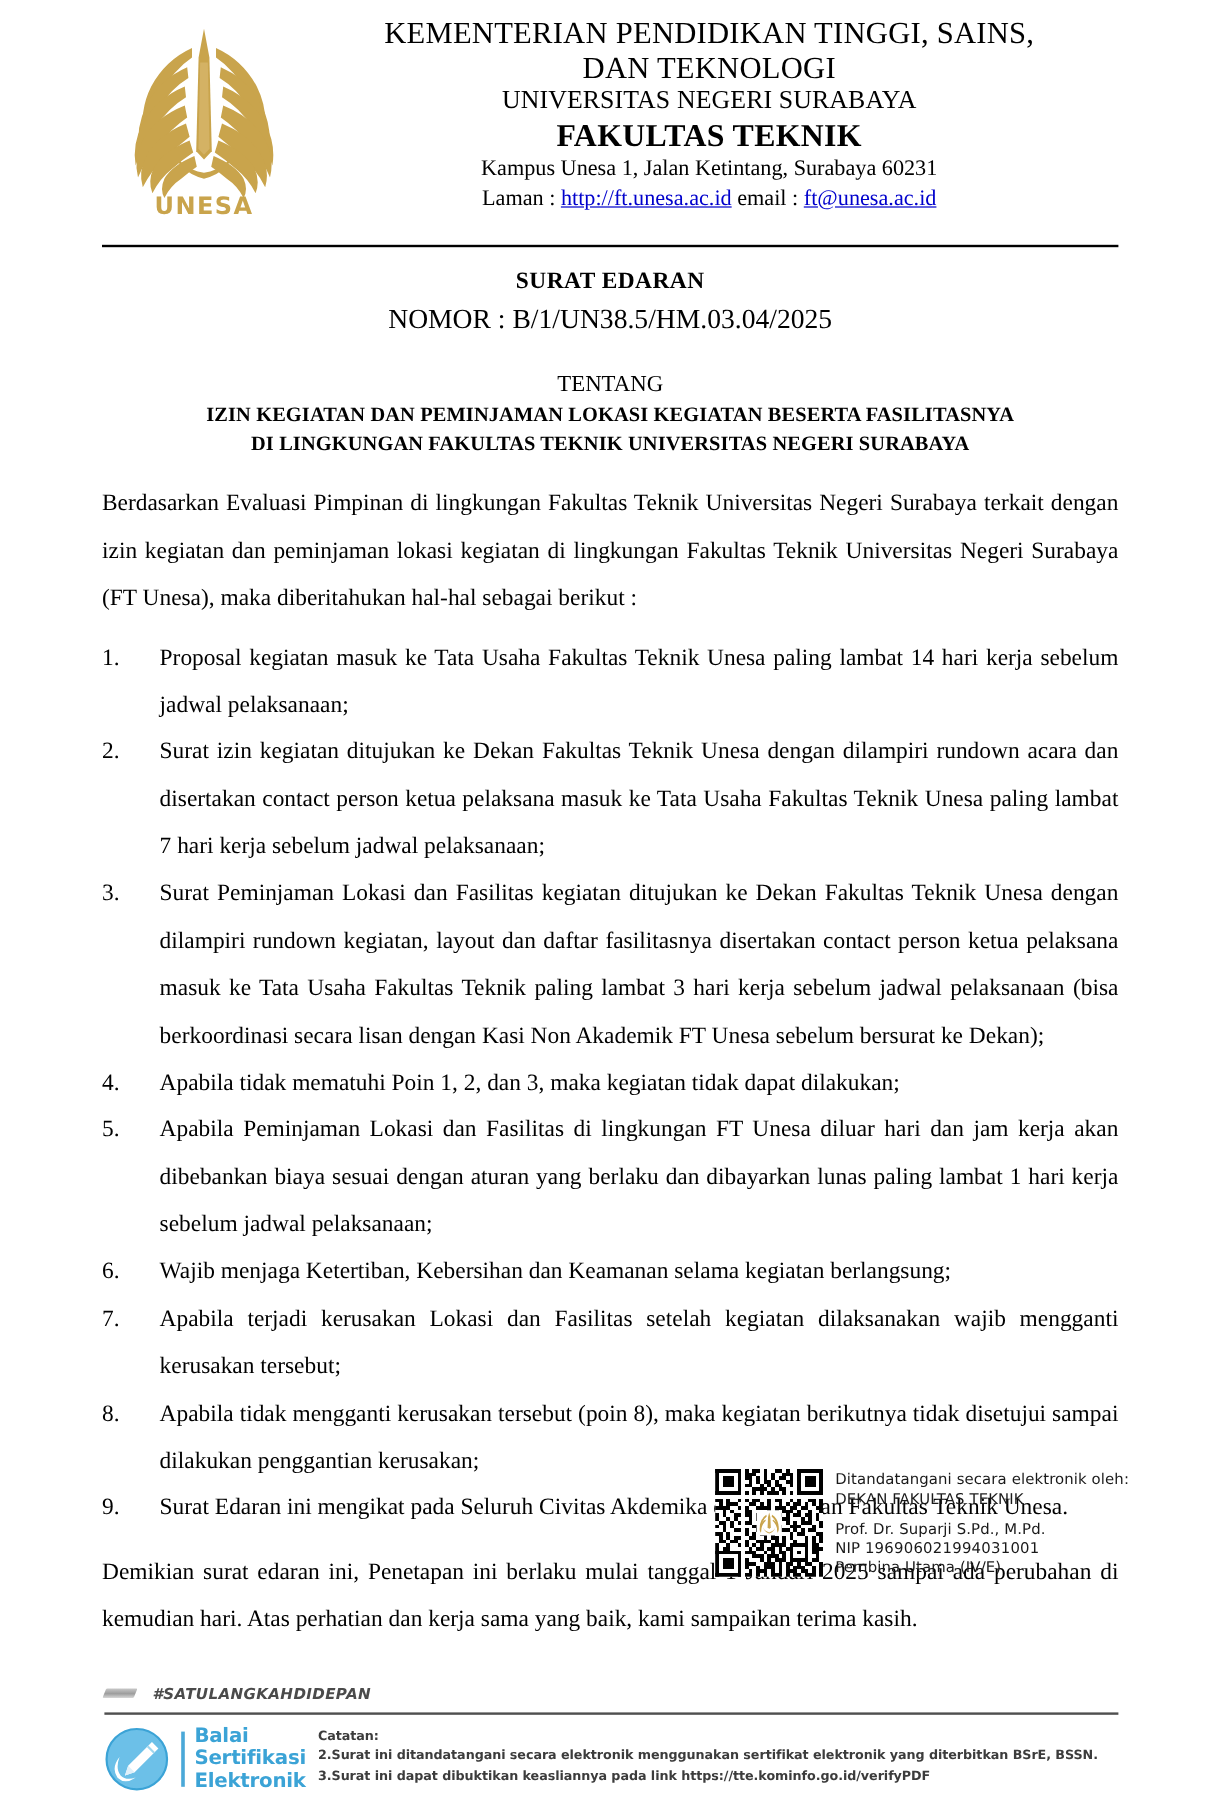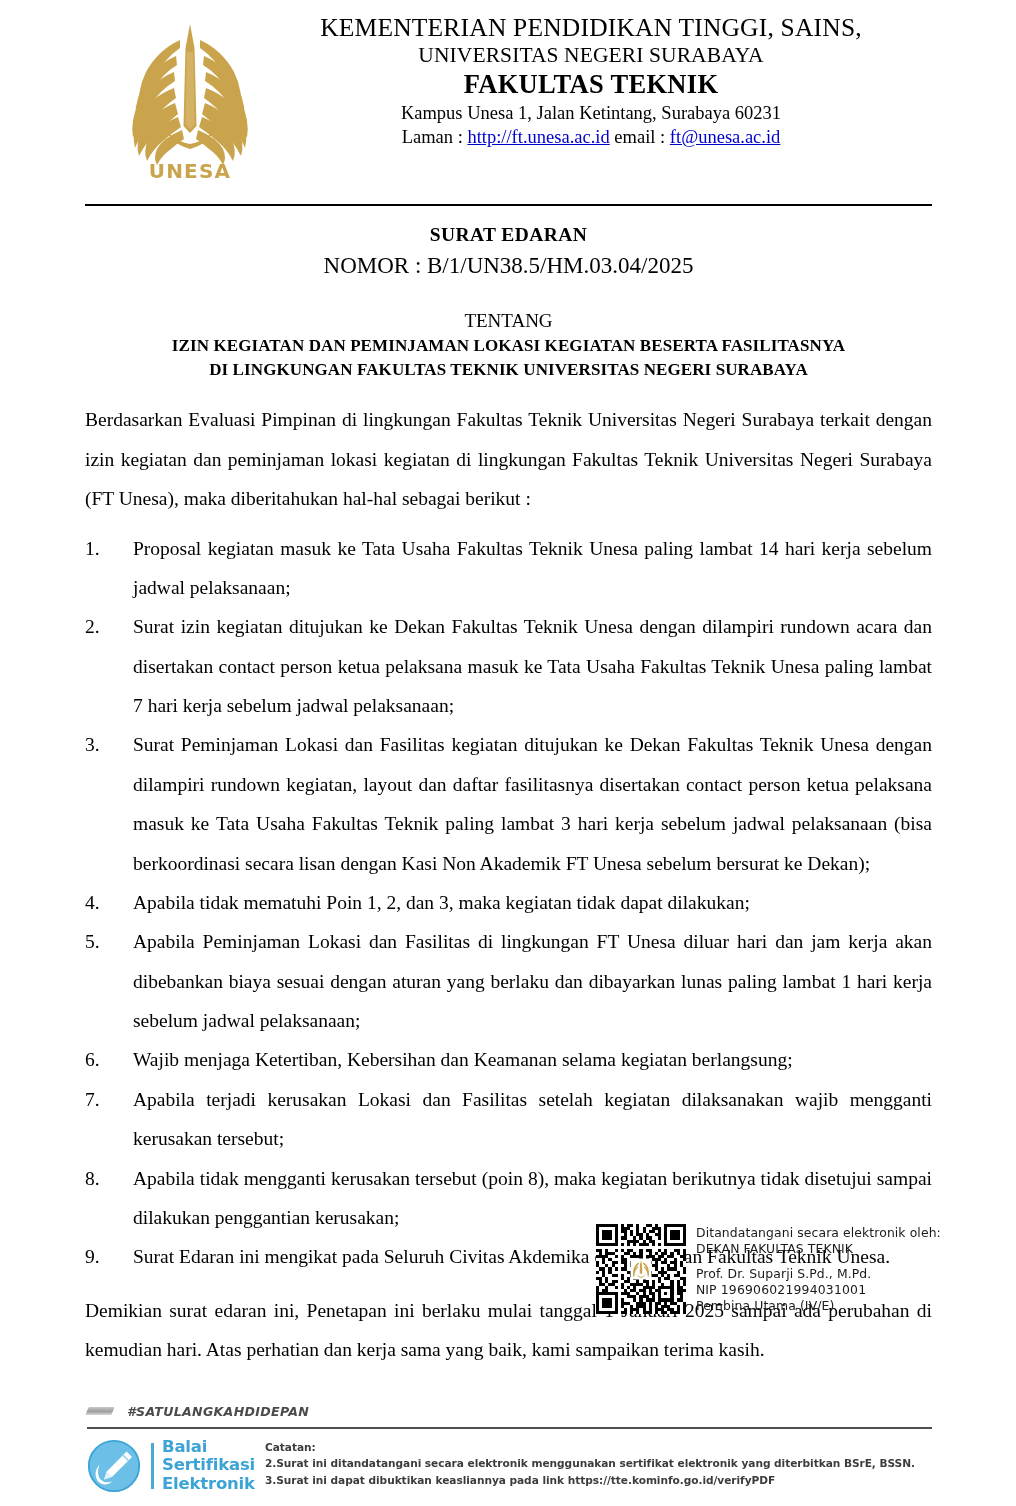--- a/index.html
+++ b/index.html
@@ -20,21 +20,21 @@
   .letterhead {
     display: flex;
     align-items: flex-start;
     padding: 14px 84px 0 100px;
     height: 200px;
   }
   .logo-wrap {
     width: 160px;
     flex: 0 0 160px;
     display: flex;
-    justify-content: flex-end;
+    justify-content: flex-start;
     align-items: flex-start;
     padding-top: 4px;
   }
   .logo-svg { display: block; }
 
   .letterhead-text {
     flex: 1 1 auto;
     text-align: center;
     padding-right: 10px;
   }
@@ -262,20 +262,21 @@
           <path d="M55 85 Q31 95 22 112 Q15 125 19 138 Q26 124 37 114 Q48 104 58 96 Z"></path>
           <path d="M58 99 Q36 108 28 122 Q23 133 27 143 Q33 131 43 123 Q52 115 61 109 Z"></path>
           <path d="M62 112 Q43 120 37 131 Q33 140 37 147 Q42 137 51 131 Q58 125 64 121 Z"></path>
         </g>
         <text x="70" y="160" text-anchor="middle" font-family="DejaVu Sans, sans-serif" font-size="20" font-weight="bold" fill="#c9a44c" letter-spacing="1.2">UNESA</text>
       </svg>
     </div>
 
     <div class="letterhead-text">
       <div class="lh-line1">KEMENTERIAN PENDIDIKAN TINGGI, SAINS,</div>
+      <div class="lh-line1">DAN TEKNOLOGI</div>
       <div class="lh-line2">UNIVERSITAS NEGERI SURABAYA</div>
       <div class="lh-faculty">FAKULTAS TEKNIK</div>
       <div class="lh-addr">Kampus Unesa 1, Jalan Ketintang, Surabaya 60231</div>
       <div class="lh-addr"><span>Laman : </span><a class="lh-link" href="#">http://ft.unesa.ac.id</a><span> email : </span><a class="lh-link" href="#">ft@unesa.ac.id</a></div>
     </div>
   </div>
 
   <hr class="header-rule">
 
   <div class="title-block">

